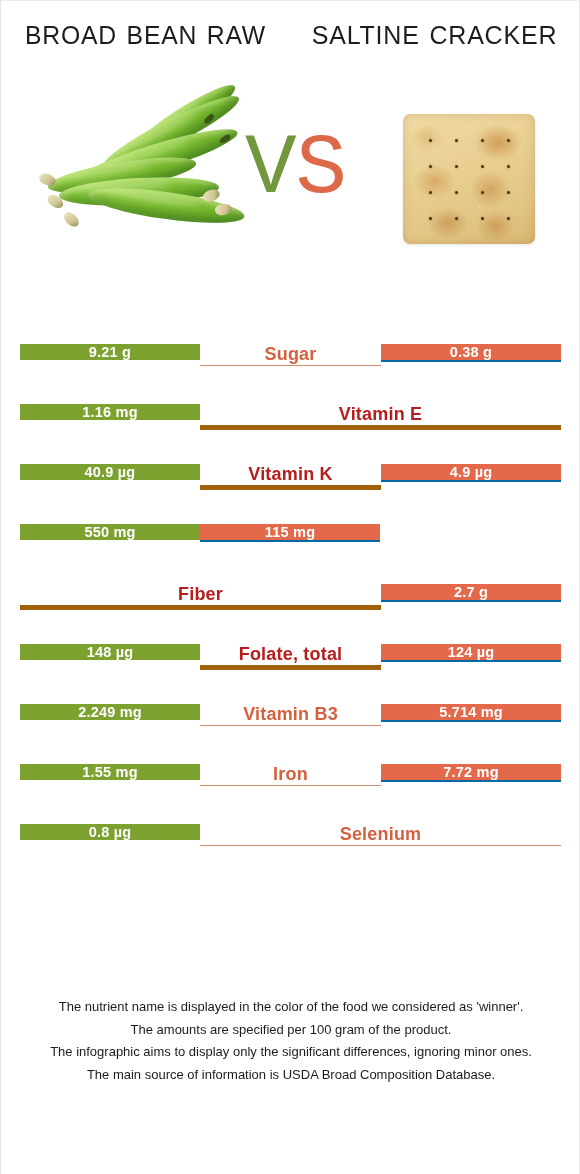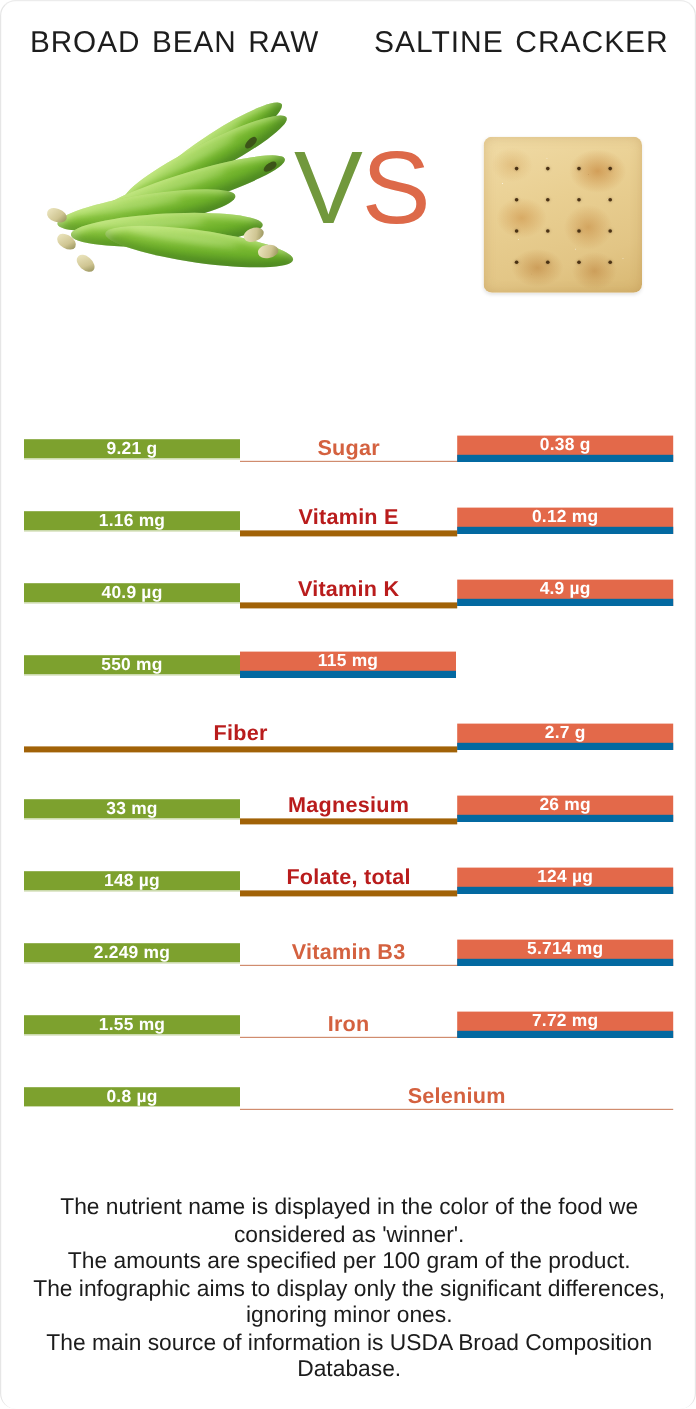--- a/index.html
+++ b/index.html
@@ -14,21 +14,20 @@
   #page {
     position: relative;
     width: 580px;
     height: 1174px;
     background: #ffffff;
     overflow: hidden;
     border-left: 1px solid #e6e6e6;
     border-right: 1px solid #e6e6e6;
     border-top: 1px solid #ececec;
     box-sizing: border-box;
-    border-radius: 13px;
   }
 
   
   .titles {
     display: flex;
     width: 100%;
     padding-top: 18px;
     box-sizing: border-box;
   }
   .title-cell {
@@ -113,22 +112,22 @@
   .s3 { left: 20px;  top: 110px; transform: rotate(40deg); }
   .s4 { left: 160px; top: 86px;  transform: rotate(-22deg); }
   .s5 { left: 172px; top: 100px; transform: rotate(-12deg); }
   .t1 { left: 176px; top: 32px;  transform: rotate(-30deg); }
   .t2 { left: 160px; top: 12px;  transform: rotate(-42deg); }
 
   
   .vs {
     position: absolute;
     left: 244px;
-    top: 48px;
-    font-family: Liberation Sans, sans-serif;
+    top: 60px;
+    font-family: Liberation Mono, monospace;
     font-size: 86px;
     line-height: 86px;
     font-weight: 300;
     letter-spacing: -1px;
     white-space: nowrap;
   }
   .vs .v { color: #71983c; }
   .vs .s { color: #dd6949; }
 
   
@@ -202,21 +201,21 @@
   
   .table {
     position: absolute;
     left: 19px;
     top: 343px;
     width: 541px;
   }
   .row {
     display: flex;
     height: 60px;
-    align-items: center;
+    align-items: flex-start;
   }
   .cell {
     display: flex;
     align-items: center;
     justify-content: center;
     box-sizing: border-box;
     font-size: 14.5px;
     letter-spacing: 0.2px;
   }
   .cell-left {
@@ -224,21 +223,21 @@
     background: #7da12e;
     color: #ffffff;
     font-weight: 600;
     border-bottom: 1px solid #ffffff;
   }
   .cell-right {
     width: 180px;
     background: #e3694a;
     color: #ffffff;
     font-weight: 600;
-    border-bottom: 6px solid #0369a1;
+    border-bottom: 2px solid #0369a1;
   }
   .cell-mid {
     flex: 1;
     background: #ffffff;
     font-weight: 600;
     font-size: 18px;
   }
   .row:last-child .cell-left,
   .row:last-child .cell-right { border-bottom: none; }
 
@@ -252,21 +251,21 @@
     left: 0;
     top: 995px;
     width: 580px;
     padding: 0 22px;
     box-sizing: border-box;
     text-align: center;
   }
   .footer p {
     margin: 0;
     font-family: "Liberation Sans", sans-serif;
-    font-size: 19px;
+    font-size: 13px;
     line-height: 22.5px;
     color: #1c1c1c;
     font-weight: 400;
   }
 </style>
 </head>
 <body>
 
 <div id="page">
 
@@ -328,39 +327,33 @@
 
   <div class="table" id="nutrient-table">
       <div class="row win-orange">
         <div class="cell cell-left">9.21 g</div>
         <div class="cell cell-mid">Sugar</div>
         <div class="cell cell-right">0.38 g</div>
       </div>
       <div class="row win-green">
         <div class="cell cell-left">1.16 mg</div>
         <div class="cell cell-mid">Vitamin E</div>
-        <div class="cell cell-right">0.12 mg</div>
       </div>
       <div class="row win-green">
         <div class="cell cell-left">40.9 µg</div>
         <div class="cell cell-mid">Vitamin K</div>
         <div class="cell cell-right">4.9 µg</div>
       </div>
       <div class="row win-green">
         <div class="cell cell-left">550 mg</div>
         <div class="cell cell-right">115 mg</div>
       </div>
       <div class="row win-green">
         <div class="cell cell-mid">Fiber</div>
         <div class="cell cell-right">2.7 g</div>
-      </div>
-      <div class="row win-green">
-        <div class="cell cell-left">33 mg</div>
-        <div class="cell cell-mid">Magnesium</div>
-        <div class="cell cell-right">26 mg</div>
       </div>
       <div class="row win-green">
         <div class="cell cell-left">148 µg</div>
         <div class="cell cell-mid">Folate, total</div>
         <div class="cell cell-right">124 µg</div>
       </div>
       <div class="row win-orange">
         <div class="cell cell-left">2.249 mg</div>
         <div class="cell cell-mid">Vitamin B3</div>
         <div class="cell cell-right">5.714 mg</div>

